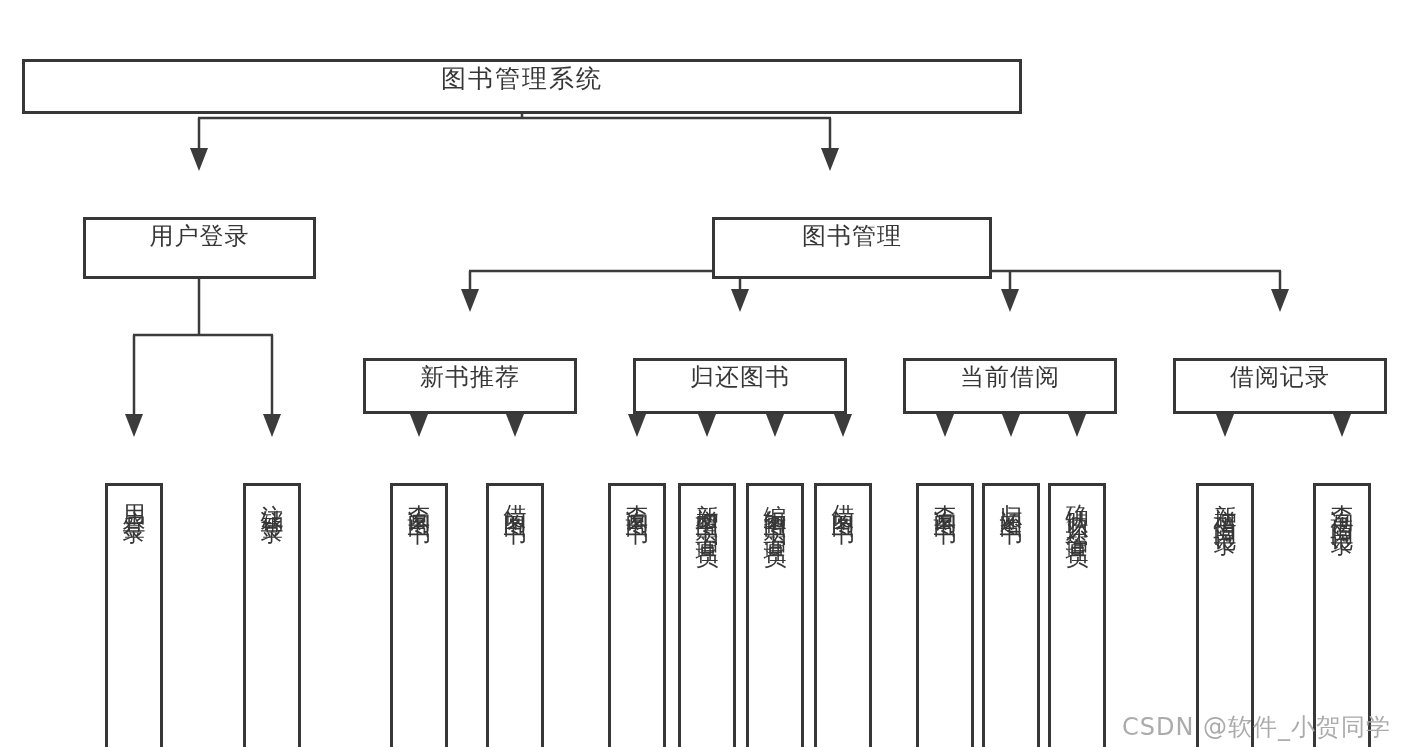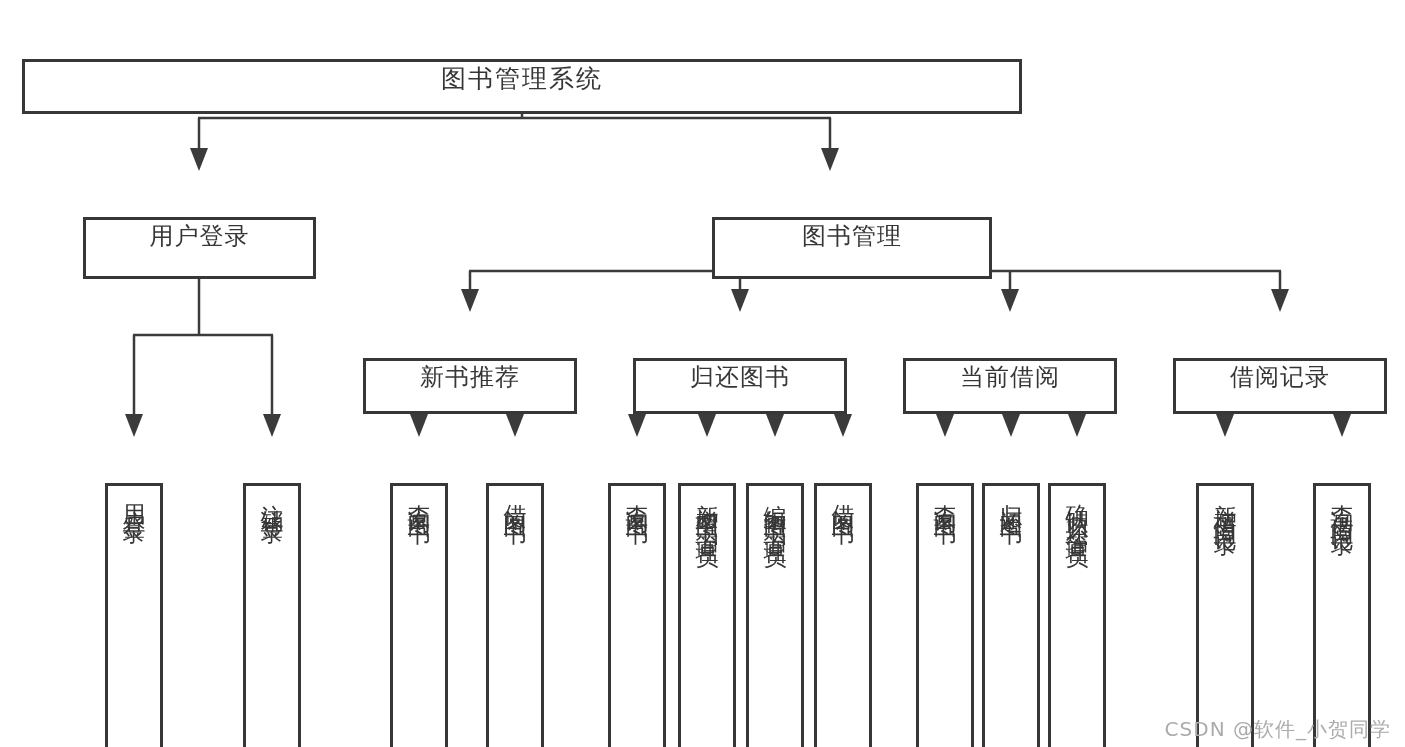--- a/index.html
+++ b/index.html
@@ -41,21 +41,21 @@
     letter-spacing: 6px;
     line-height: 1;
     white-space: nowrap;
   }
   .lvl1 { top: 171px; height: 62px; }
   .lvl2 { top: 312px; height: 56px; width: 214px; }
   #watermark {
     position: absolute;
     right: 14px;
     bottom: 4px;
-    font-size: 20px;
+    font-size: 24px;
     color: #ababab;
     letter-spacing: 1px;
     z-index: 5;
   }
 </style>
 </head>
 <body>
 
 <div id="stage">
 

